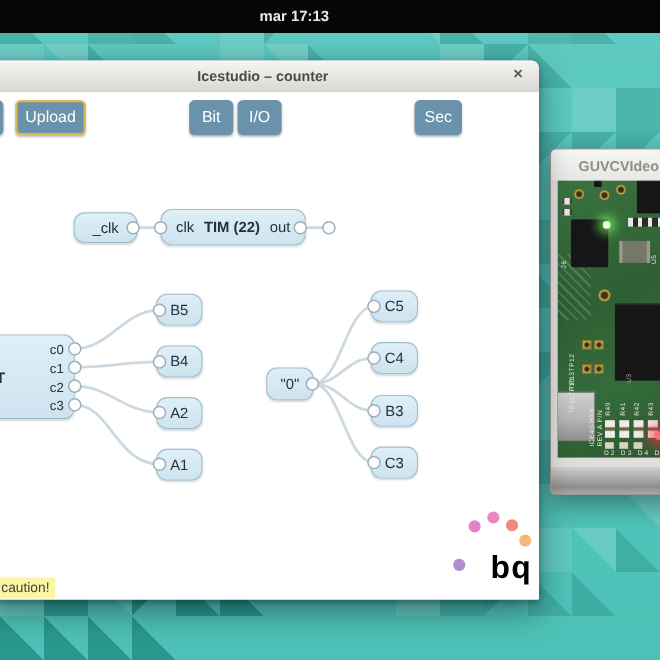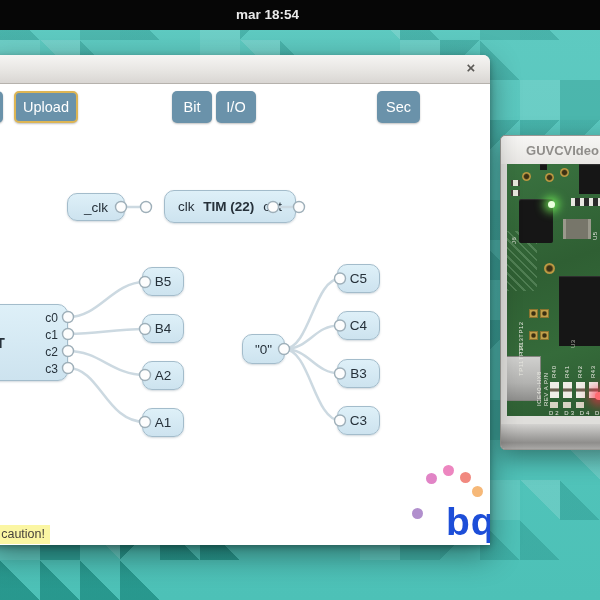--- a/index.html
+++ b/index.html
@@ -47,22 +47,22 @@
     font-weight:bold;font-size:14px;}
   .cnt-port-label{position:absolute;right:9px;font-size:12px;height:14px;line-height:14px;}
   .wires{position:absolute;left:0;top:0;z-index:5;pointer-events:none;}
 
   
   .warn-tip{position:absolute;left:0;top:441px;width:62px;height:19px;line-height:19px;
     background:#fbf6a3;color:#47423b;font-size:12.5px;text-align:right;
     padding-right:5px;box-sizing:border-box;}
 
   
-  .bq-text{position:absolute;left:458px;top:416px;font-size:39px;font-weight:600;
-    color:#1d4ed8;letter-spacing:1px;}
+  .bq-text{position:absolute;left:458px;top:416px;font-size:29px;font-weight:600;
+    color:#000000;letter-spacing:1px;}
   .logo-dot{position:absolute;width:11px;height:11px;border-radius:50%;}
 
   
   .gv-window{position:absolute;left:500px;top:135px;width:125px;height:315px;z-index:10;
     background:#f3f2f0;border-radius:5px 0 0 5px;border:1px solid #9a9894;box-sizing:border-box;
     box-shadow:0 8px 24px rgba(0,0,0,.4);}
   .gv-titlebar{position:absolute;left:0;top:0;right:0;height:28px;
     background:linear-gradient(180deg,#f7f6f4,#e9e7e4);border-bottom:1px solid #c2bfba;
     border-radius:5px 0 0 0;display:flex;align-items:center;}
   .gv-title{width:100%;text-align:center;font-size:13px;font-weight:bold;color:#8f8d8a;}
@@ -233,32 +233,33 @@
     <div class="wp-cell" style="left: 480px; top: 520px; background: linear-gradient(45deg, rgba(20, 120, 112, 0.28) 49.6%, transparent 50%);"></div>
     <div class="wp-cell" style="left: 520px; top: 520px; background: linear-gradient(45deg, rgba(20, 120, 112, 0.28) 49.6%, transparent 50%);"></div>
     <div class="wp-cell" style="left: 0px; top: 560px; background: linear-gradient(45deg, rgba(10, 118, 108, 0.55) 49.6%, transparent 50%);"></div>
     <div class="wp-cell" style="left: 40px; top: 560px; background: linear-gradient(45deg, rgba(10, 118, 108, 0.55) 49.6%, transparent 50%);"></div>
     <div class="wp-cell" style="left: 80px; top: 560px; background: linear-gradient(45deg, rgba(10, 118, 108, 0.55) 49.6%, transparent 50%);"></div>
     <div class="wp-cell" style="left: 120px; top: 560px; background: linear-gradient(45deg, rgba(10, 118, 108, 0.55) 49.6%, transparent 50%);"></div>
   </div>
 
 <div class="ice-window">
   <div class="ice-titlebar">
+    <span class="ice-title">Icestudio – counter</span>
     <span class="win-close">×</span>
   </div>
   <div class="ice-content">
 
     <div class="tbtn" style="left:-8px;width:23px;"></div>
     <div class="tbtn tbtn-upload" style="left:26px;width:64px;">Upload</div>
     <div class="tbtn" style="left:184px;width:40px;">Bit</div>
     <div class="tbtn" style="left:228px;width:40px;">I/O</div>
     <div class="tbtn" style="left:389px;width:43px;">Sec</div>
 
     <div class="block" style="left:79px;top:109px;width:58px;height:28px;">_clk</div>
-    <div class="block" style="left:176px;top:106px;width:132px;height:33px;">
+    <div class="block" style="left:158px;top:106px;width:132px;height:33px;">
       <div class="tim-inner">
         <span>clk</span>
         <span class="bold">TIM (22)</span>
         <span>out</span>
       </div>
     </div>
 
     <div class="block" style="left:-25px;top:220px;width:105px;height:77px;">
       <span class="cnt-name">CNT</span>
       <span class="cnt-port-label" style="top:6px;">c0</span>
@@ -372,14 +373,14 @@
       <span class="vtext" style="left:57px;top:192px;height:22px;">R41</span>
       <span class="vtext" style="left:70px;top:192px;height:22px;">R42</span>
       <span class="vtext" style="left:83px;top:192px;height:22px;">R43</span>
       <span class="htext" style="left:42px;top:246px;">D2 D3 D4 D5</span>
     </div>
   </div>
   <div class="gv-bottom"></div>
 </div>
 
 <div class="topbar">
-  <span class="clock">mar 18:54</span>
+  <span class="clock">mar 17:13</span>
 </div>
 
 </body></html>

